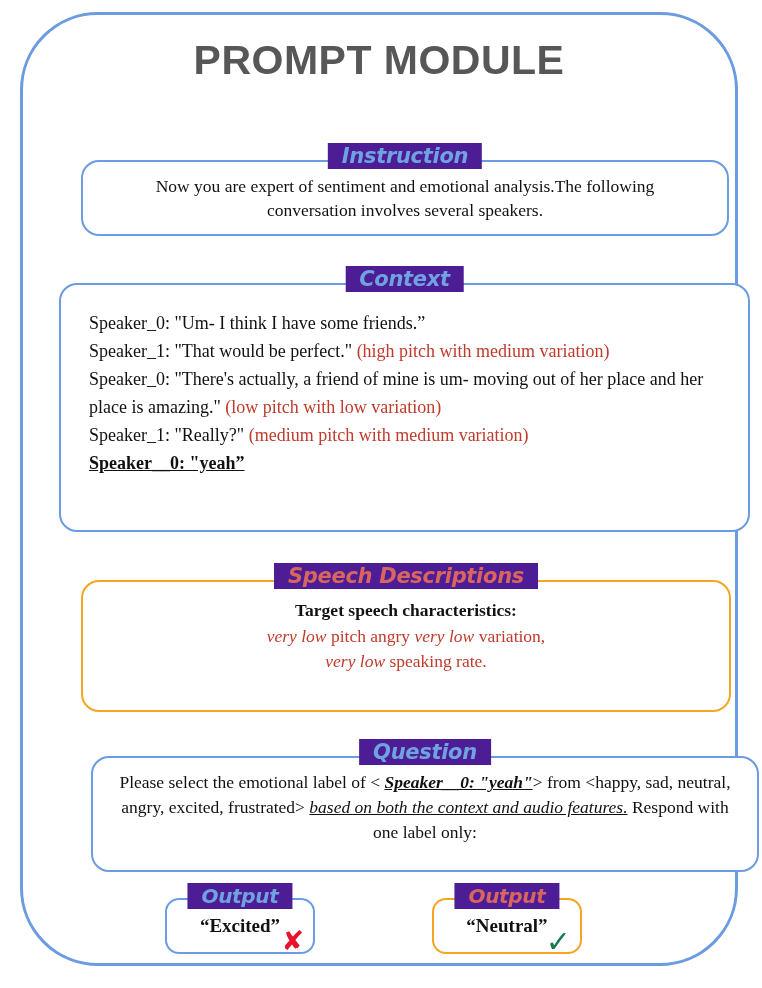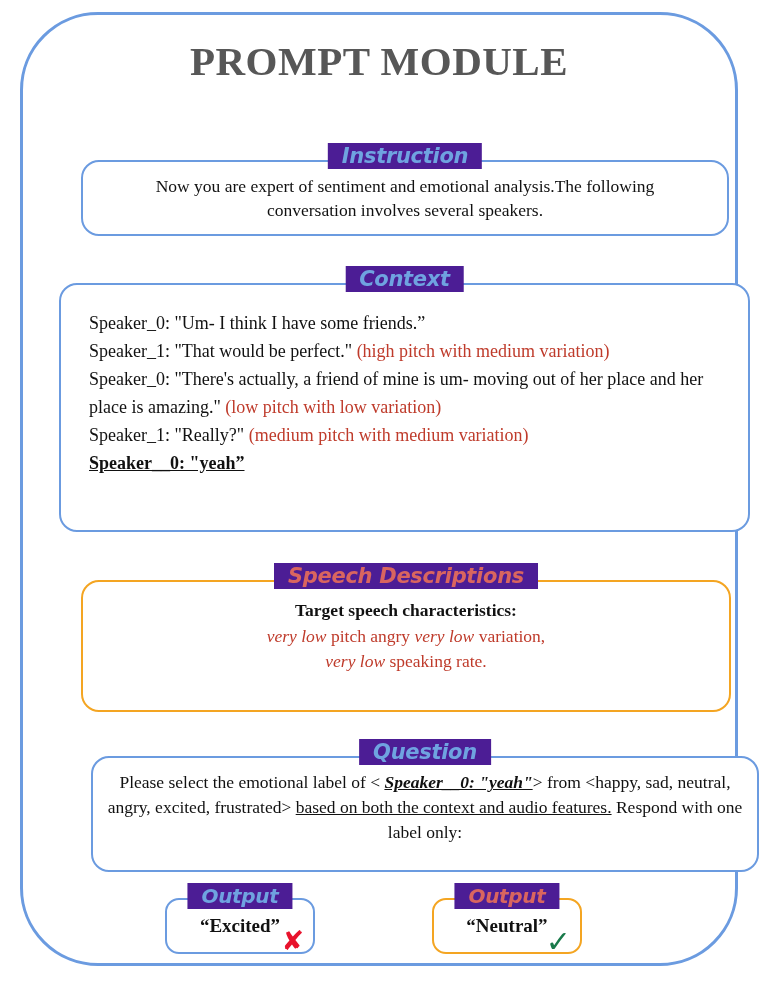--- a/index.html
+++ b/index.html
@@ -25,21 +25,21 @@
     border-radius: 78px;
     box-sizing: border-box;
   }
 
   .title {
     position: absolute;
     left: 0;
     top: 22px;
     width: 100%;
     text-align: center;
-    font-family: Liberation Serif, serif;
+    font-family: Liberation Sans, sans-serif;
     font-weight: bold;
     font-size: 41px;
     letter-spacing: 0.5px;
     color: #575757;
   }
 
   
   .section {
     position: absolute;
     box-sizing: border-box;
@@ -70,21 +70,21 @@
 
   .body-text {
     font-family: "Liberation Serif", "DejaVu Serif", serif;
     font-size: 17.5px;
     line-height: 24px;
     color: #111111;
   }
 
   .red { color: #bf3b2b; }
   .bi { font-weight: bold; font-style: italic; text-decoration: underline; }
-  .iu { text-decoration: underline; }
+  .iu { font-style: italic; text-decoration: underline; }
   .it { font-style: italic; }
   .bu { font-weight: bold; text-decoration: underline; }
 
   
   #instruction-section {
     left: 58px;  top: 145px;  width: 648px;  height: 76px;
   }
   #instruction-section .inner {
     padding: 12px 26px 0 26px;
     text-align: center;

